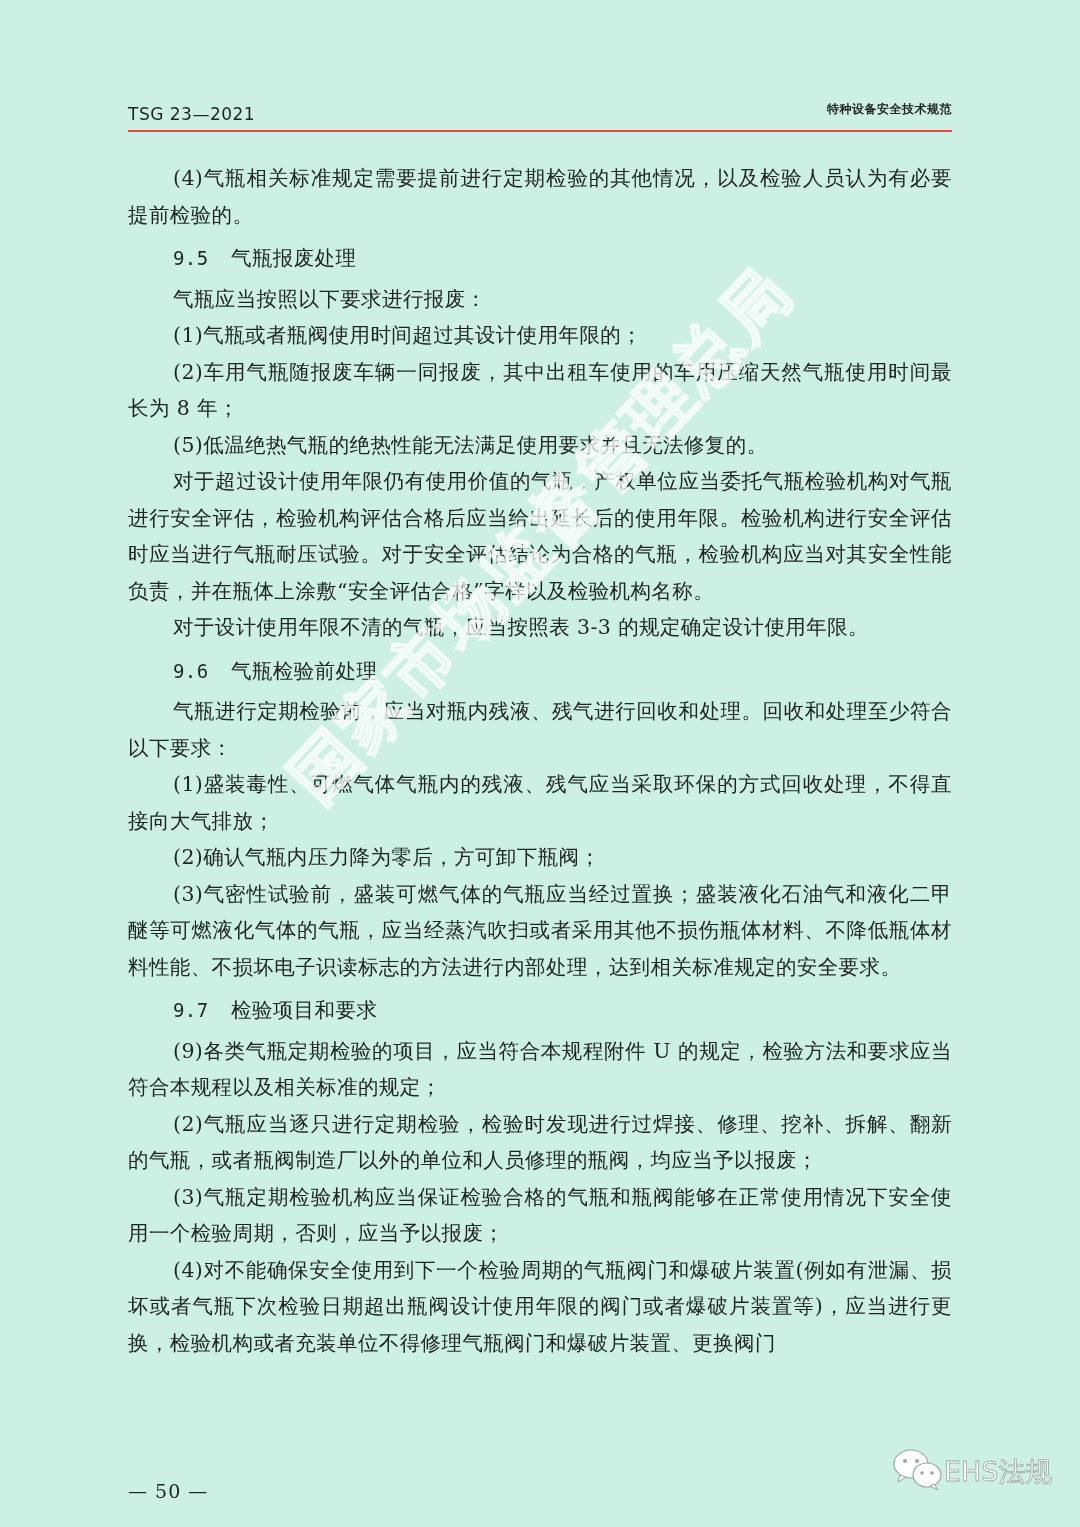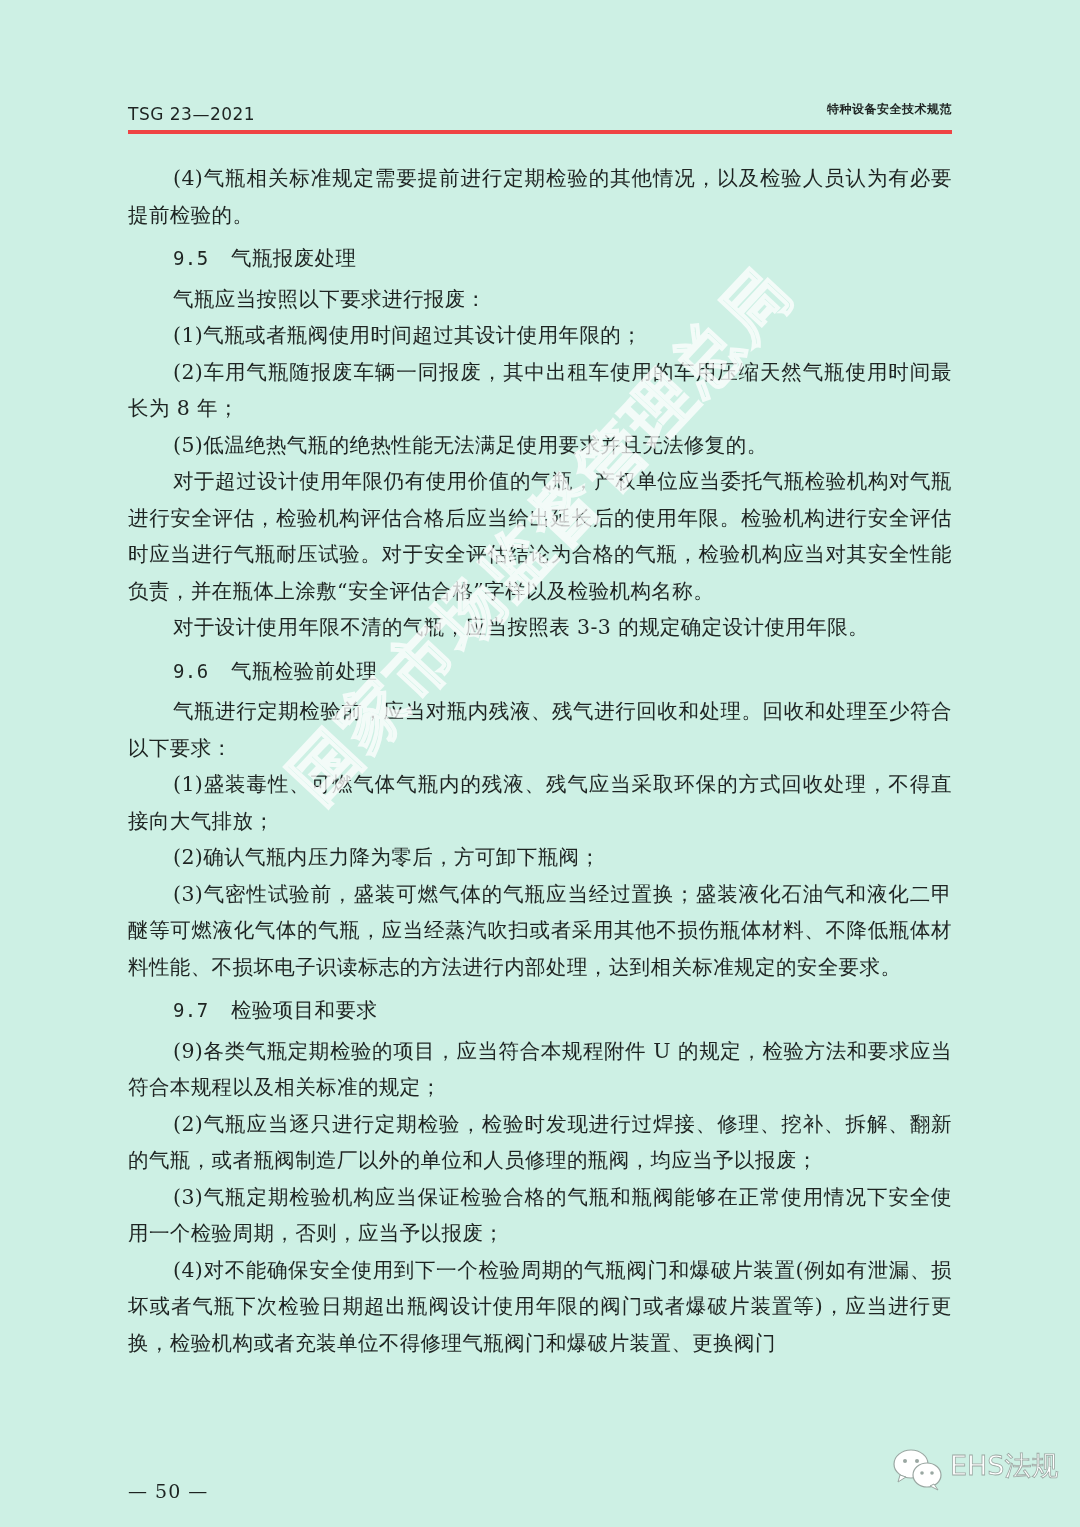--- a/index.html
+++ b/index.html
@@ -14,21 +14,21 @@
     overflow: hidden;
     color: #1e2422;
     font-family: "DejaVu Serif", "Liberation Serif", serif;
   }
   .page-header {
     position: absolute;
     left: 128px;
     top: 100px;
     width: 824px;
     height: 30px;
-    border-bottom: 4px solid #ef4444;
+    border-bottom: 2px solid #ef4444;
   }
   .header-left {
     position: absolute;
     left: 0;
     top: 4px;
     font-family: "DejaVu Sans", "Liberation Sans", sans-serif;
     font-size: 17px;
     letter-spacing: 0.5px;
   }
   .header-right {
@@ -87,21 +87,21 @@
     -webkit-text-stroke: 2px rgba(255,255,255,0.75);
     letter-spacing: 4px;
     white-space: nowrap;
     pointer-events: none;
   }
   .wechat-badge {
     position: absolute;
     left: 892px;
     top: 1448px;
     display: flex;
-    gap: 6px;
+    align-items: center;
   }
   .wechat-badge svg {
     width: 52px;
     height: 44px;
   }
   .wechat-label {
     font-family: "DejaVu Sans", "Liberation Sans", sans-serif;
     font-size: 27px;
     color: #ffffff;
     -webkit-text-stroke: 0.8px #9aa7a2;

